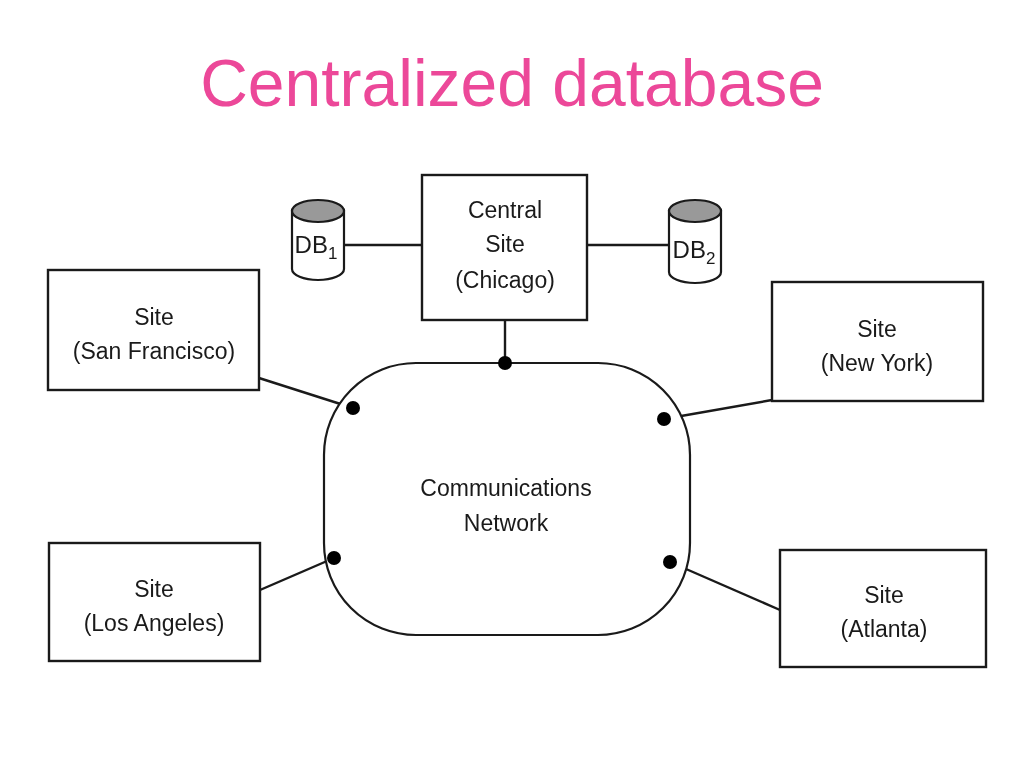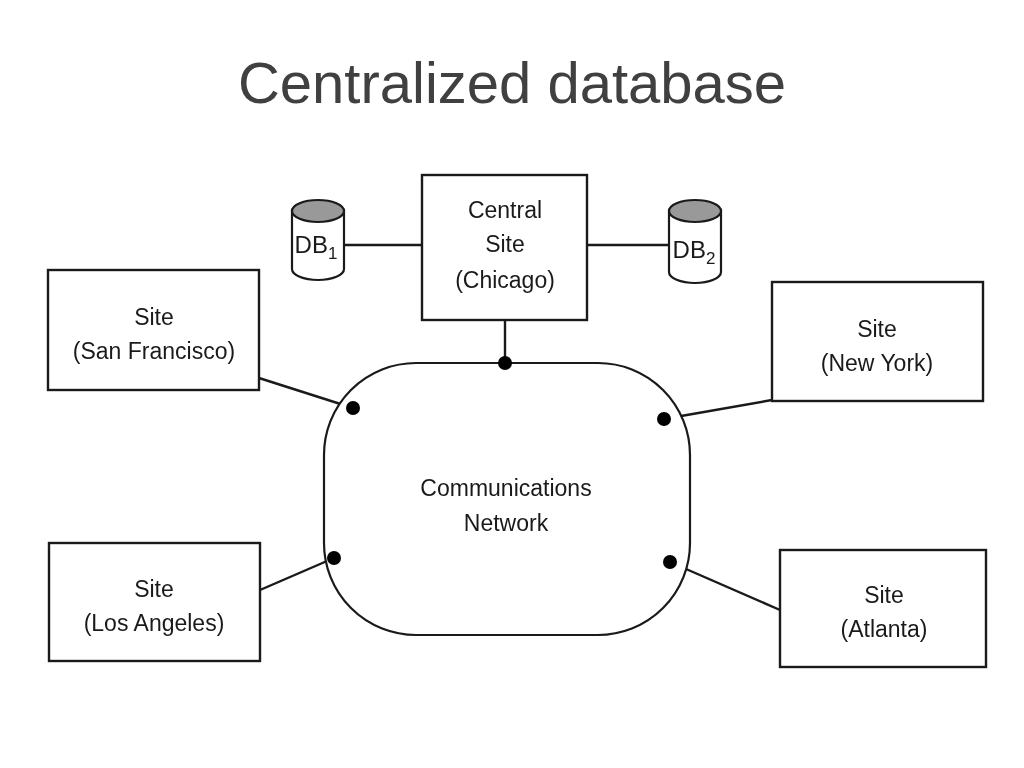--- a/index.html
+++ b/index.html
@@ -19,23 +19,23 @@
     height: 768px;
     background: #ffffff;
   }
   #slide-title {
     position: absolute;
     left: 0;
     top: 52px;
     width: 1024px;
     text-align: center;
     font-family: "Liberation Sans", sans-serif;
-    font-size: 58px;
+    font-size: 66px;
     font-weight: 400;
-    color: #404040;
+    color: #ec4899;
     letter-spacing: 0px;
     line-height: 62px;
     white-space: nowrap;
   }
   #diagram {
     position: absolute;
     left: 0;
     top: 0;
     width: 1024px;
     height: 768px;

